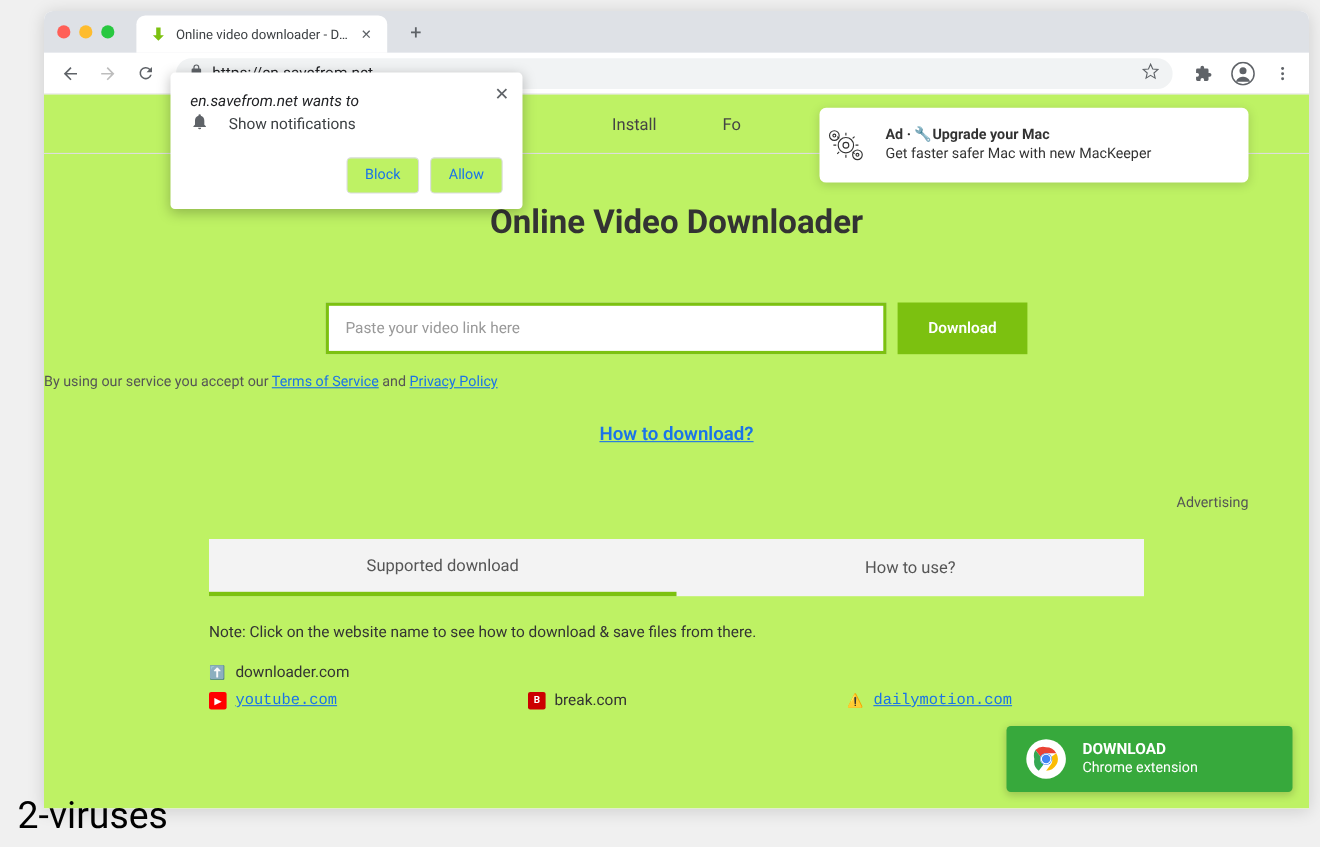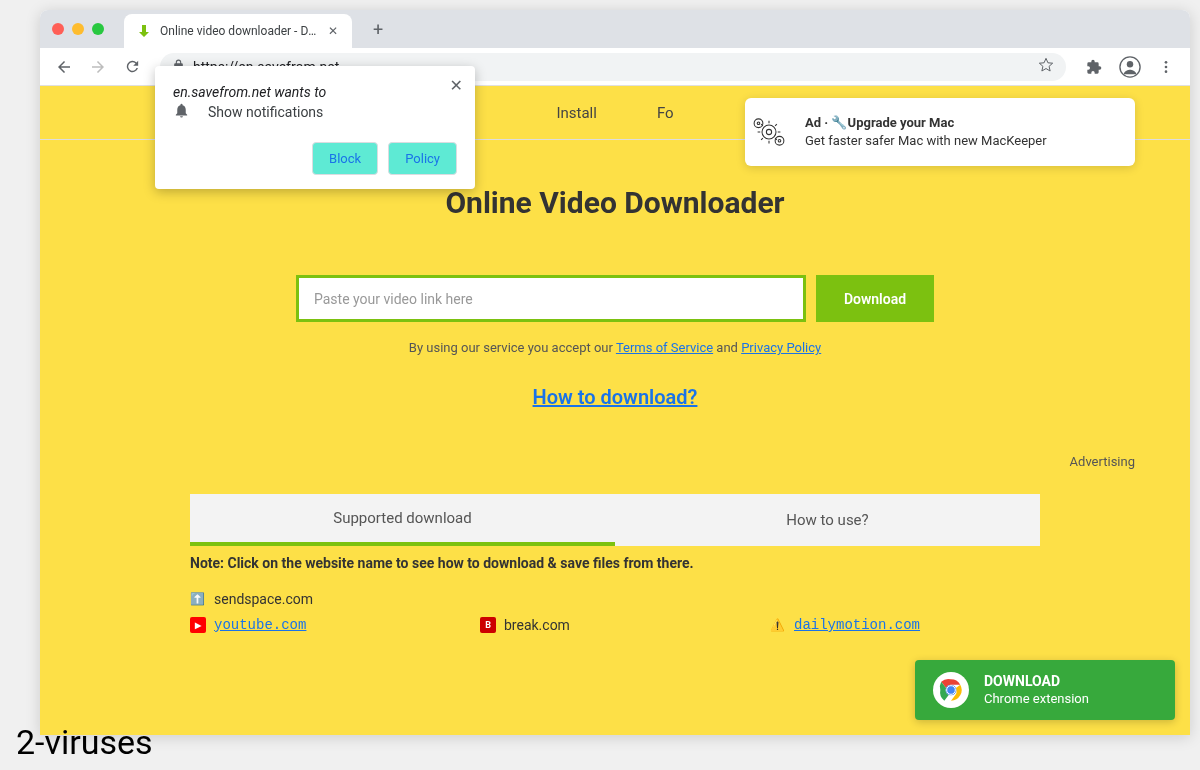--- a/index.html
+++ b/index.html
@@ -20,58 +20,58 @@
 .toolbar { height: 38px; background: #fff; border-bottom: 1px solid #e0e0e0; display: flex; align-items: center; padding: 0 10px; gap: 6px; }
 .nav-btn { width: 28px; height: 28px; display: flex; align-items: center; justify-content: center; color: #5f6368; cursor: pointer; border-radius: 50%; }
 .nav-btn.disabled { color: #bdbdbd; }
 .address-bar { flex: 1; height: 28px; background: #f1f3f4; border-radius: 14px; display: flex; align-items: center; padding: 0 12px; gap: 8px; font-size: 14px; color: #202124; margin: 0 8px; }
 .lock-icon { color: #5f6368; }
 .url-text { flex: 1; }
 .star-icon { color: #5f6368; cursor: pointer; }
 .toolbar-right { display: flex; align-items: center; gap: 8px; }
 .ext-icon, .avatar-icon, .menu-icon { width: 28px; height: 28px; display: flex; align-items: center; justify-content: center; color: #5f6368; cursor: pointer; }
 
-.content { position: relative; height: calc(100% - 76px); overflow: hidden; background: #fde047; }
+.content { position: relative; height: calc(100% - 76px); overflow: hidden; background: #bef264; }
 
 .site-header { height: 54px; border-bottom: 1px solid #ddd; display: flex; align-items: center; justify-content: center; gap: 60px; font-size: 15px; color: #444; }
 .nav-link { cursor: pointer; }
 
 .main-title { text-align: center; font-size: 30px; font-weight: 700; color: #333; margin-top: 45px; }
 
 .input-section { display: flex; justify-content: center; margin-top: 55px; gap: 10px; }
 .url-input-wrapper { width: 510px; height: 47px; border: 3px solid #7cc110; background: #fff; display: flex; align-items: center; padding: 0 15px; }
 .url-input { width: 100%; border: none; outline: none; font-size: 14px; color: #333; }
 .url-input::placeholder { color: #999; }
 .download-btn { width: 118px; height: 47px; background: #7cc110; color: #fff; border: none; font-size: 14px; font-weight: 600; cursor: pointer; }
 
-.terms-text { text-align: center; font-size: 13px; color: #555; margin-top: 18px; }
+.terms-text { font-size: 13px; color: #555; margin-top: 18px; }
 .terms-text a { color: #1a73e8; text-decoration: underline; }
 
 .how-link { text-align: center; margin-top: 30px; }
-.how-link a { color: #1a73e8; font-size: 20px; font-weight: 600; text-decoration: underline; }
+.how-link a { color: #1a73e8; font-size: 17px; font-weight: 600; text-decoration: underline; }
 
 .advertising { text-align: right; font-size: 13px; color: #555; padding-right: 55px; margin-top: 45px; padding-left: 15px; }
 
 .tabs-section { margin: 25px 150px 0; }
 .info-tabs { display: flex; background: #f3f3f3; height: 52px; }
 .info-tab { flex: 1; display: flex; align-items: center; justify-content: center; font-size: 15px; color: #555; cursor: pointer; }
 .info-tab.active { border-bottom: 4px solid #7cc110; }
-.note-text { font-size: 14px; color: #333; margin-top: 9px; font-weight: bold; }
+.note-text { font-size: 14px; color: #333; margin-top: 25px; }
 .resources { margin-top: 20px; display: grid; grid-template-columns: repeat(3, 1fr); gap: 10px 20px; font-size: 14px; }
 .resource-item { display: flex; align-items: center; gap: 8px; }
 .resource-item a { color: #1a73e8; text-decoration: underline; font-family: Liberation Mono, monospace; }
 .resource-item.plain { color: #333; }
 .res-icon { width: 16px; height: 16px; display:inline-flex; align-items:center; justify-content:center; font-size:12px; }
 
 .notification-popup { position: absolute; left: 115px; top: 56px; width: 320px; background: #fff; box-shadow: 0 3px 12px rgba(0,0,0,0.25); border-radius: 4px; padding: 18px 18px 14px; z-index: 100; }
 .notif-title { font-size: 14px; color: #202124; margin-bottom: 2px; font-style: italic; }
 .notif-body { display: flex; align-items: center; gap: 18px; font-size: 14px; color: #3c4043; margin-bottom: 20px; }
 .bell-icon { color: #5f6368; }
 .notif-buttons { display: flex; justify-content: flex-end; gap: 10px; }
-.notif-btn { padding: 8px 16px; border: 1px solid #dadce0; background: #5eead4; color: #1a73e8; font-size: 13px; border-radius: 4px; cursor: pointer; }
+.notif-btn { padding: 8px 16px; border: 1px solid #dadce0; background: #bef264; color: #1a73e8; font-size: 13px; border-radius: 4px; cursor: pointer; }
 .notif-close { position: absolute; top: 10px; right: 12px; color: #5f6368; cursor: pointer; font-size: 16px; }
 
 .ad-banner { position: absolute; right: 55px; top: 12px; width: 390px; height: 68px; background: #fff; box-shadow: 0 2px 10px rgba(0,0,0,0.15); border-radius: 6px; display: flex; align-items: center; padding: 10px 2px; gap: 14px; z-index: 50; }
 .ad-icon { width: 44px; height: 44px; display:flex; align-items:center; justify-content:center; }
 .ad-text { font-size: 13px; color: #333; line-height: 1.35; }
 .ad-text .ad-heading { font-weight: 400; }
 
 .chrome-ext-btn { position: absolute; right: 15px; bottom: 15px; width: 260px; height: 60px; background: #37a93c; border-radius: 4px; display: flex; align-items: center; padding: 0 18px; gap: 15px; cursor: pointer; z-index: 40; box-shadow: 0 2px 8px rgba(0,0,0,0.2); }
 .chrome-logo { width: 36px; height: 36px; border-radius: 50%; background: #fff; display:flex; align-items:center; justify-content:center; }
 .ext-text { color: #fff; font-size: 13px; line-height: 1.3; }
@@ -200,21 +200,21 @@
 
     <div class="tabs-section">
       <div class="info-tabs">
         <div class="info-tab active">Supported download</div>
         <div class="info-tab">How to use?</div>
       </div>
       <div class="note-text">Note: Click on the website name to see how to download &amp; save files from there.</div>
       <div class="resources">
         <div class="resource-item plain">
           <span class="res-icon">⬆️</span>
-          <span>sendspace.com</span>
+          <span>downloader.com</span>
         </div>
         <div></div>
           <div></div>
         <div class="resource-item">
           <span class="res-icon" style="background:#f00;color:#fff;border-radius:2px;font-size:8px;font-weight:bold;">▶</span>
           <a href="#">youtube.com</a>
         </div>
         <div class="resource-item plain">
           <span class="res-icon" style="background:#c00;color:#fff;border-radius:2px;font-size:9px;font-weight:bold;">B</span>
           <span>break.com</span>
@@ -251,19 +251,19 @@
     <div class="notif-body">
       <span class="bell-icon">
         <svg width="17" height="17" viewBox="0 0 24 24">
             <path d="M12 22a2 2 0 0 0 2-2h-4a2 2 0 0 0 2 2zm6-6V11c0-3.1-1.6-5.6-4.5-6.3V4a1.5 1.5 0 0 0-3 0v.7C7.6 5.4 6 7.9 6 11v5l-2 2v1h16v-1l-2-2z" fill="currentColor"></path>
           </svg>
       </span>
       <span>Show notifications</span>
     </div>
     <div class="notif-buttons">
       <button class="notif-btn">Block</button>
-      <button class="notif-btn">Policy</button>
+      <button class="notif-btn">Allow</button>
     </div>
   </div>
 
 </div>
 
 <div class="watermark">2-viruses</div>
 
 </body></html>

